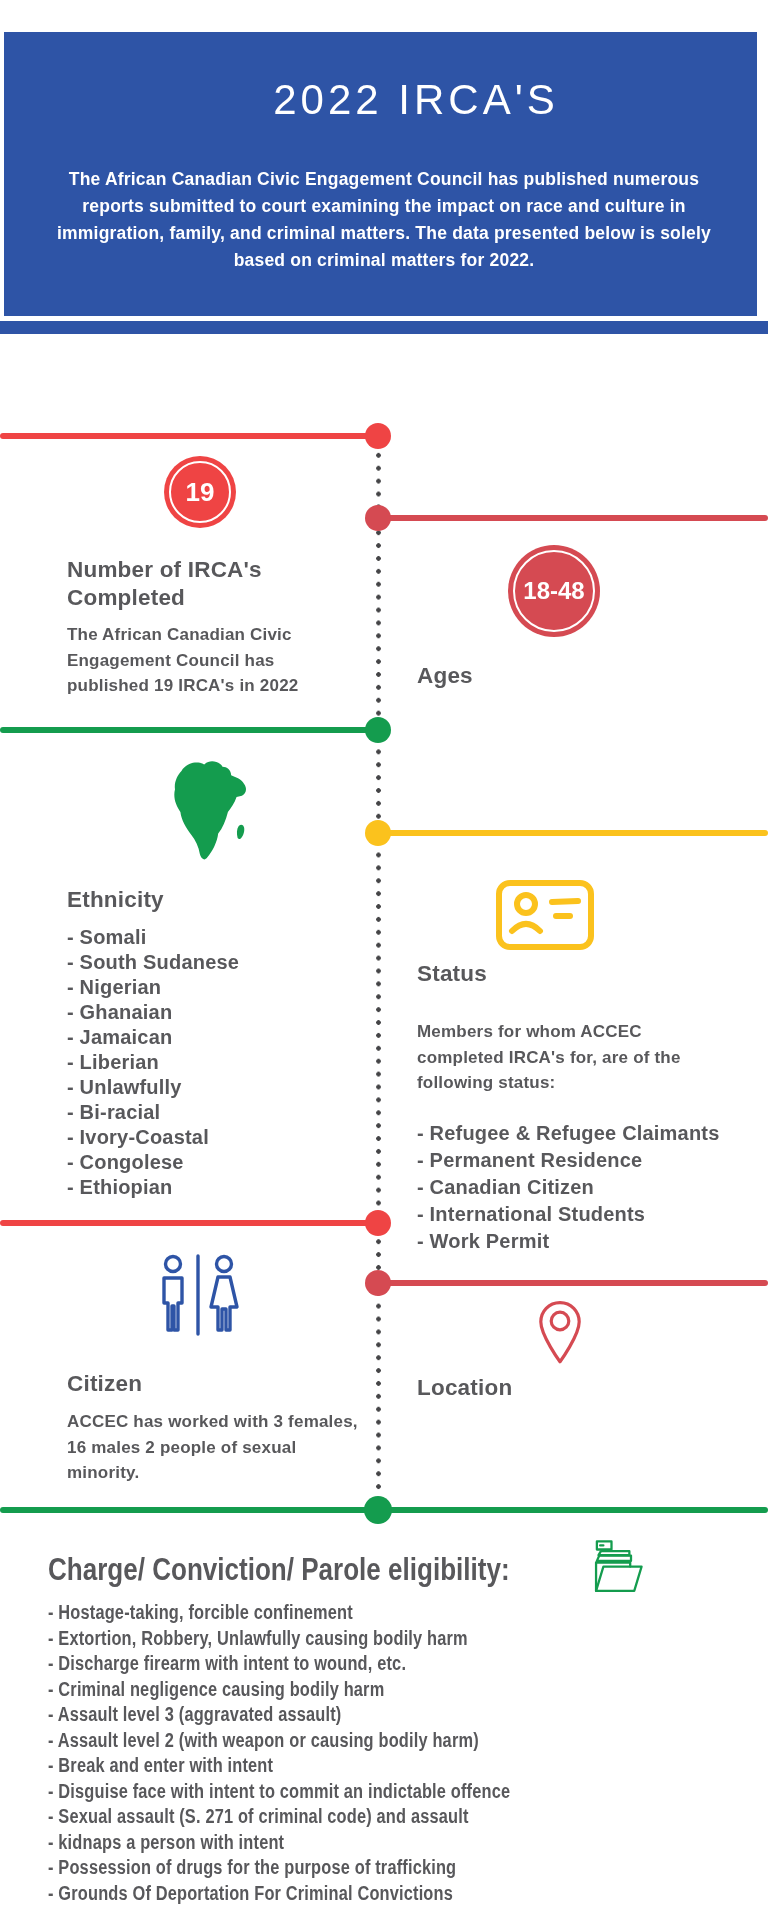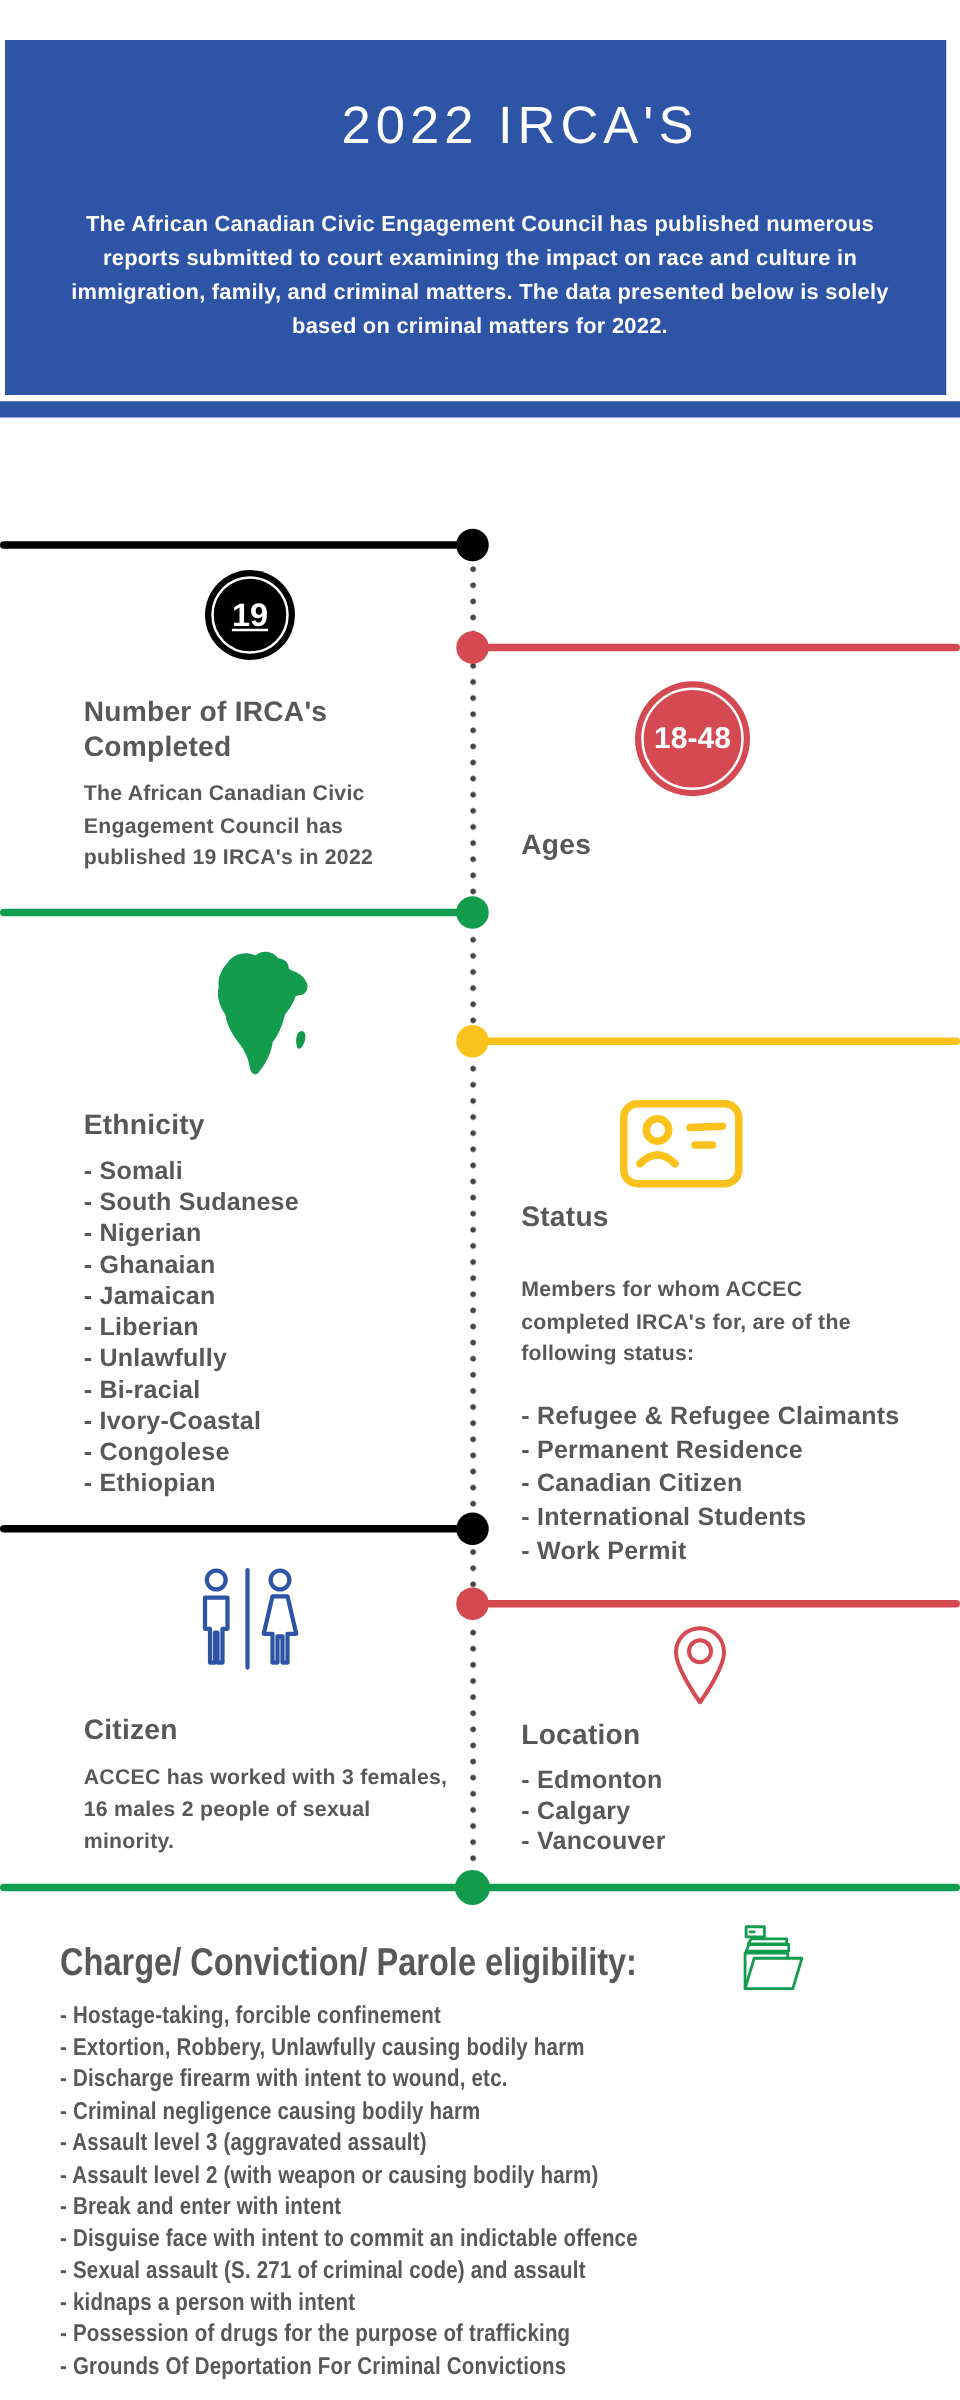--- a/index.html
+++ b/index.html
@@ -14,21 +14,21 @@
   #intro-text{left:54px;top:166px;width:660px;text-align:center;color:#ffffff;
               font-size:17.5px;line-height:27px;font-weight:700;letter-spacing:.2px;}
   #header-bar{left:0;top:321px;width:768px;height:13px;background:#2e54a6;}
 
   
   #dotted-line{left:376px;top:436px;width:5px;height:1074px;
     background-image:radial-gradient(circle,#454547 2px,rgba(0,0,0,0) 2.6px);
     background-size:5px 12.9px;background-position:center top;background-repeat:repeat-y;}
   .hline{height:6px;border-radius:3px;}
   .mdot{width:26px;height:26px;border-radius:50%;}
-  .blue{background:#000000;text-decoration:underline;} .red{background:#d54a52;}
+  .blue{background:#ef4444;} .red{background:#d54a52;}
   .green{background:#149c4e;} .yellow{background:#fbc21d;}
 
   
   .badge{border-radius:50%;color:#fff;display:flex;align-items:center;justify-content:center;
          font-weight:700;position:absolute;}
   .badge::after{content:'';position:absolute;inset:5px;border:2.5px solid #fff;border-radius:50%;}
 
   h2{margin:0;font-size:22.5px;font-weight:700;color:#58585b;letter-spacing:.2px;line-height:28px;}
   .body-text{font-size:17px;font-weight:700;line-height:25.5px;letter-spacing:.2px;color:#58585b;margin:0;}
   ul.plain{list-style:none;margin:0;padding:0;font-size:20px;font-weight:700;
@@ -143,25 +143,20 @@
   <h2 class="abs" style="left:67px;top:1370px;">Citizen</h2>
   <p class="abs body-text" style="left:67px;top:1409px;width:300px;">ACCEC has worked with 3 females, 16 males 2 people of sexual minority.</p>
 
   <div class="abs" style="left:536px;top:1298px;">
     <svg width="48" height="70" viewBox="0 0 60 84" fill="none" stroke="#d54a52" stroke-width="4" stroke-linecap="round" stroke-linejoin="round">
       <path d="M30,4 C16,4 6,15 6,28 C6,45 30,78 30,78 C30,78 54,45 54,28 C54,15 44,4 30,4 Z"></path>
       <circle cx="30" cy="27" r="11"></circle>
     </svg>
   </div>
   <h2 class="abs" style="left:417px;top:1374px;">Location</h2>
-  <ul class="abs plain location-list" style="left:417px;top:1412px;">
-      <li>- Edmonton</li>
-      <li>- Calgary</li>
-      <li>- Vancouver</li>
-    </ul>
 
   <div class="abs" style="left:48px;top:1552px;">
     <div id="charges-title" class="condensed">Charge/ Conviction/ Parole eligibility:</div>
   </div>
   <div class="abs" style="left:592px;top:1538px;">
     <svg width="52" height="62" viewBox="0 0 64 74" fill="none" stroke="#149c4e" stroke-width="2.8" stroke-linecap="round" stroke-linejoin="round">
       <rect x="6" y="3" width="18" height="10"></rect>
       <line x1="10" y1="8" x2="14" y2="8"></line>
       <path d="M8,20 H46 V15 H11 Z"></path>
       <path d="M6,27 H48 V20.5 H9 Z"></path>

